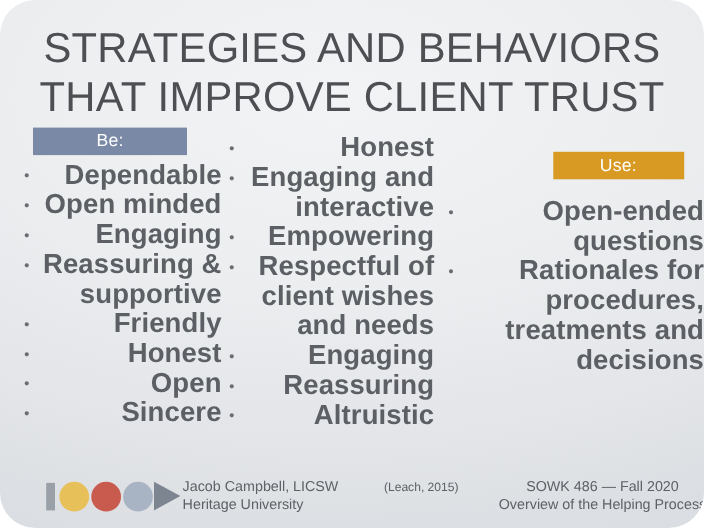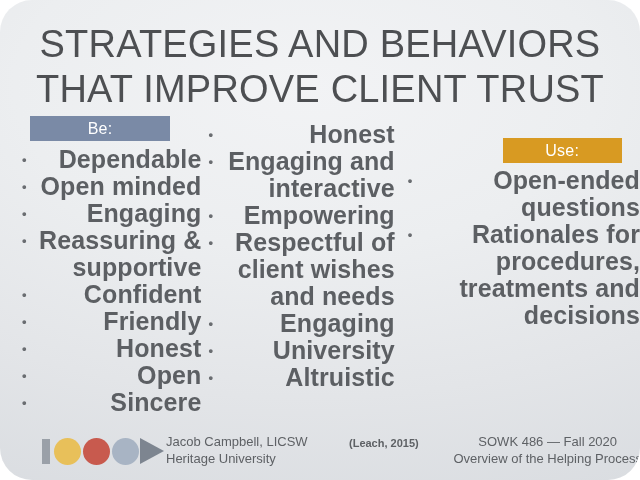--- a/index.html
+++ b/index.html
@@ -98,21 +98,21 @@
   }
   ul.bullets li::before {
     content: "\2022";
     position: absolute;
     left: 6px;
     top: 0;
     font-size: 13px;
     line-height: 27px;
     color: #6a6d71;
   }
-  .col-3 ul.bullets { margin-top: 4px; }
+  .col-3 ul.bullets { margin-top: 16px; }
   .col-3 ul.bullets li { padding-left: 26px; }
   .col-3 ul.bullets li::before { left: 10px; }
 
   
   #footer {
     position: absolute;
     left: 0;
     bottom: 0;
     width: 640px;
     height: 58px;
@@ -161,21 +161,21 @@
     white-space: pre-line;
   }
 
   #citation {
     position: absolute;
     left: 337px;
     top: 14px;
     color: #5e6165;
     font-size: 11px;
     line-height: 14px;
-    font-weight: 700;
+    font-weight: 400;
   }
 
   #course {
     position: absolute;
     right: 10px;
     top: 11px;
     text-align: center;
     color: #5e6165;
     font-size: 13px;
     line-height: 17px;
@@ -193,36 +193,35 @@
 
   <div id="columns">
 
     <div class="col col-1">
       <div class="hdr hdr-be">Be:</div>
       <ul class="bullets">
         <li>Dependable</li>
         <li>Open minded</li>
         <li>Engaging</li>
         <li>Reassuring &amp; supportive</li>
-        <li>Confident</li>
         <li>Friendly</li>
         <li>Honest</li>
         <li>Open</li>
         <li>Sincere</li>
       </ul>
     </div>
 
     <div class="col col-2">
       <ul class="bullets">
         <li>Honest</li>
         <li>Engaging and interactive</li>
         <li>Empowering</li>
         <li>Respectful of client wishes and needs</li>
         <li>Engaging</li>
-        <li>University</li>
+        <li>Reassuring</li>
         <li>Altruistic</li>
       </ul>
     </div>
 
     <div class="col col-3">
       <div class="hdr hdr-use">Use:</div>
       <ul class="bullets">
         <li>Open-ended questions</li>
         <li>Rationales for procedures, treatments and decisions</li>
       </ul>

